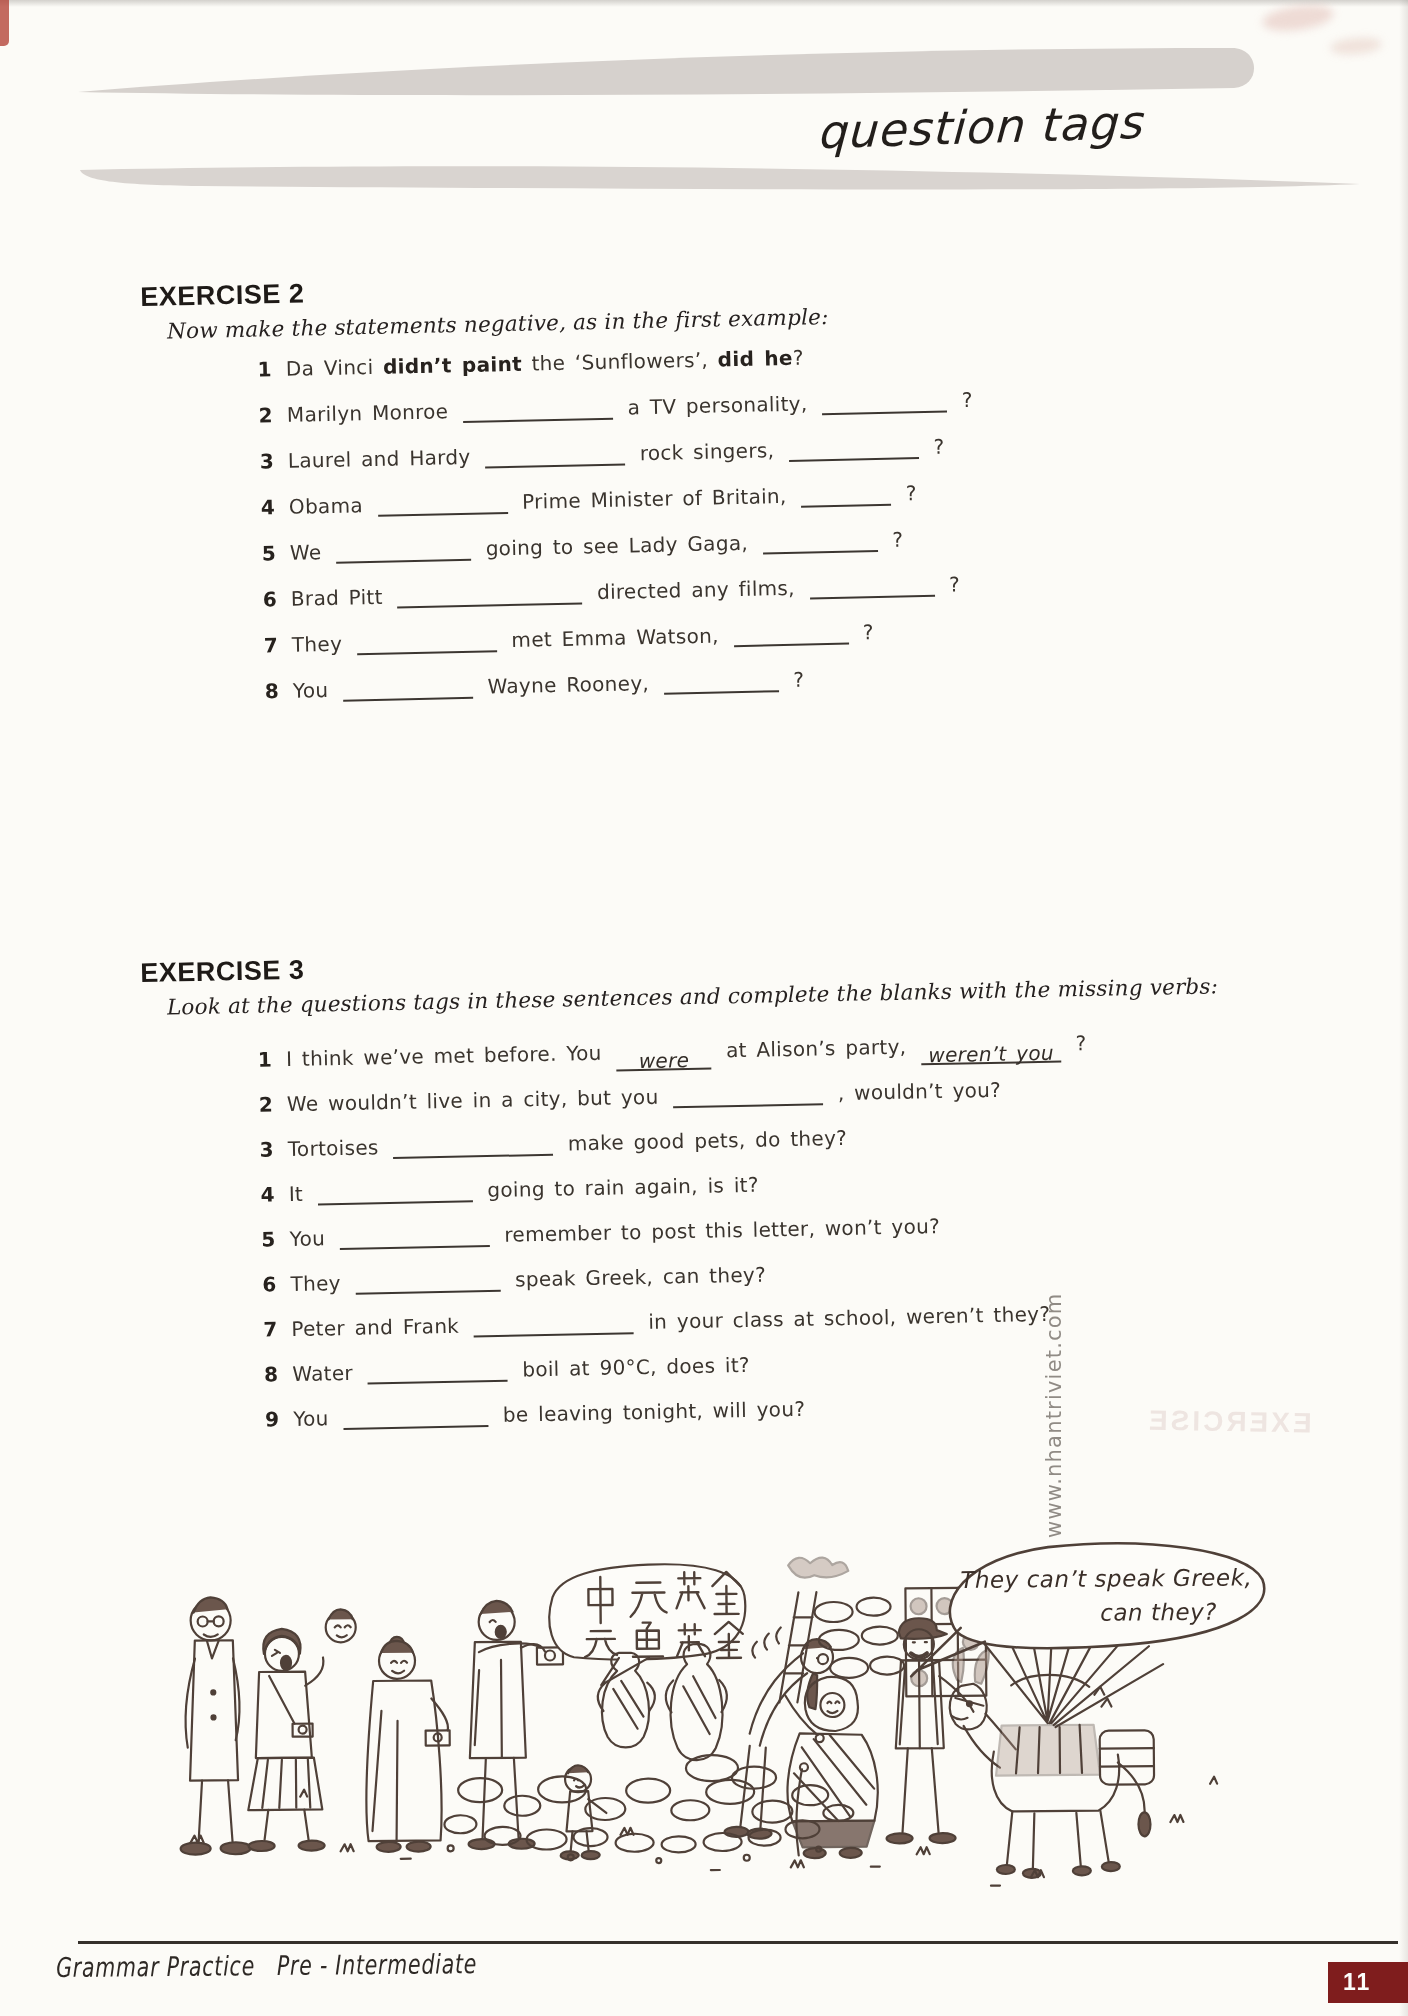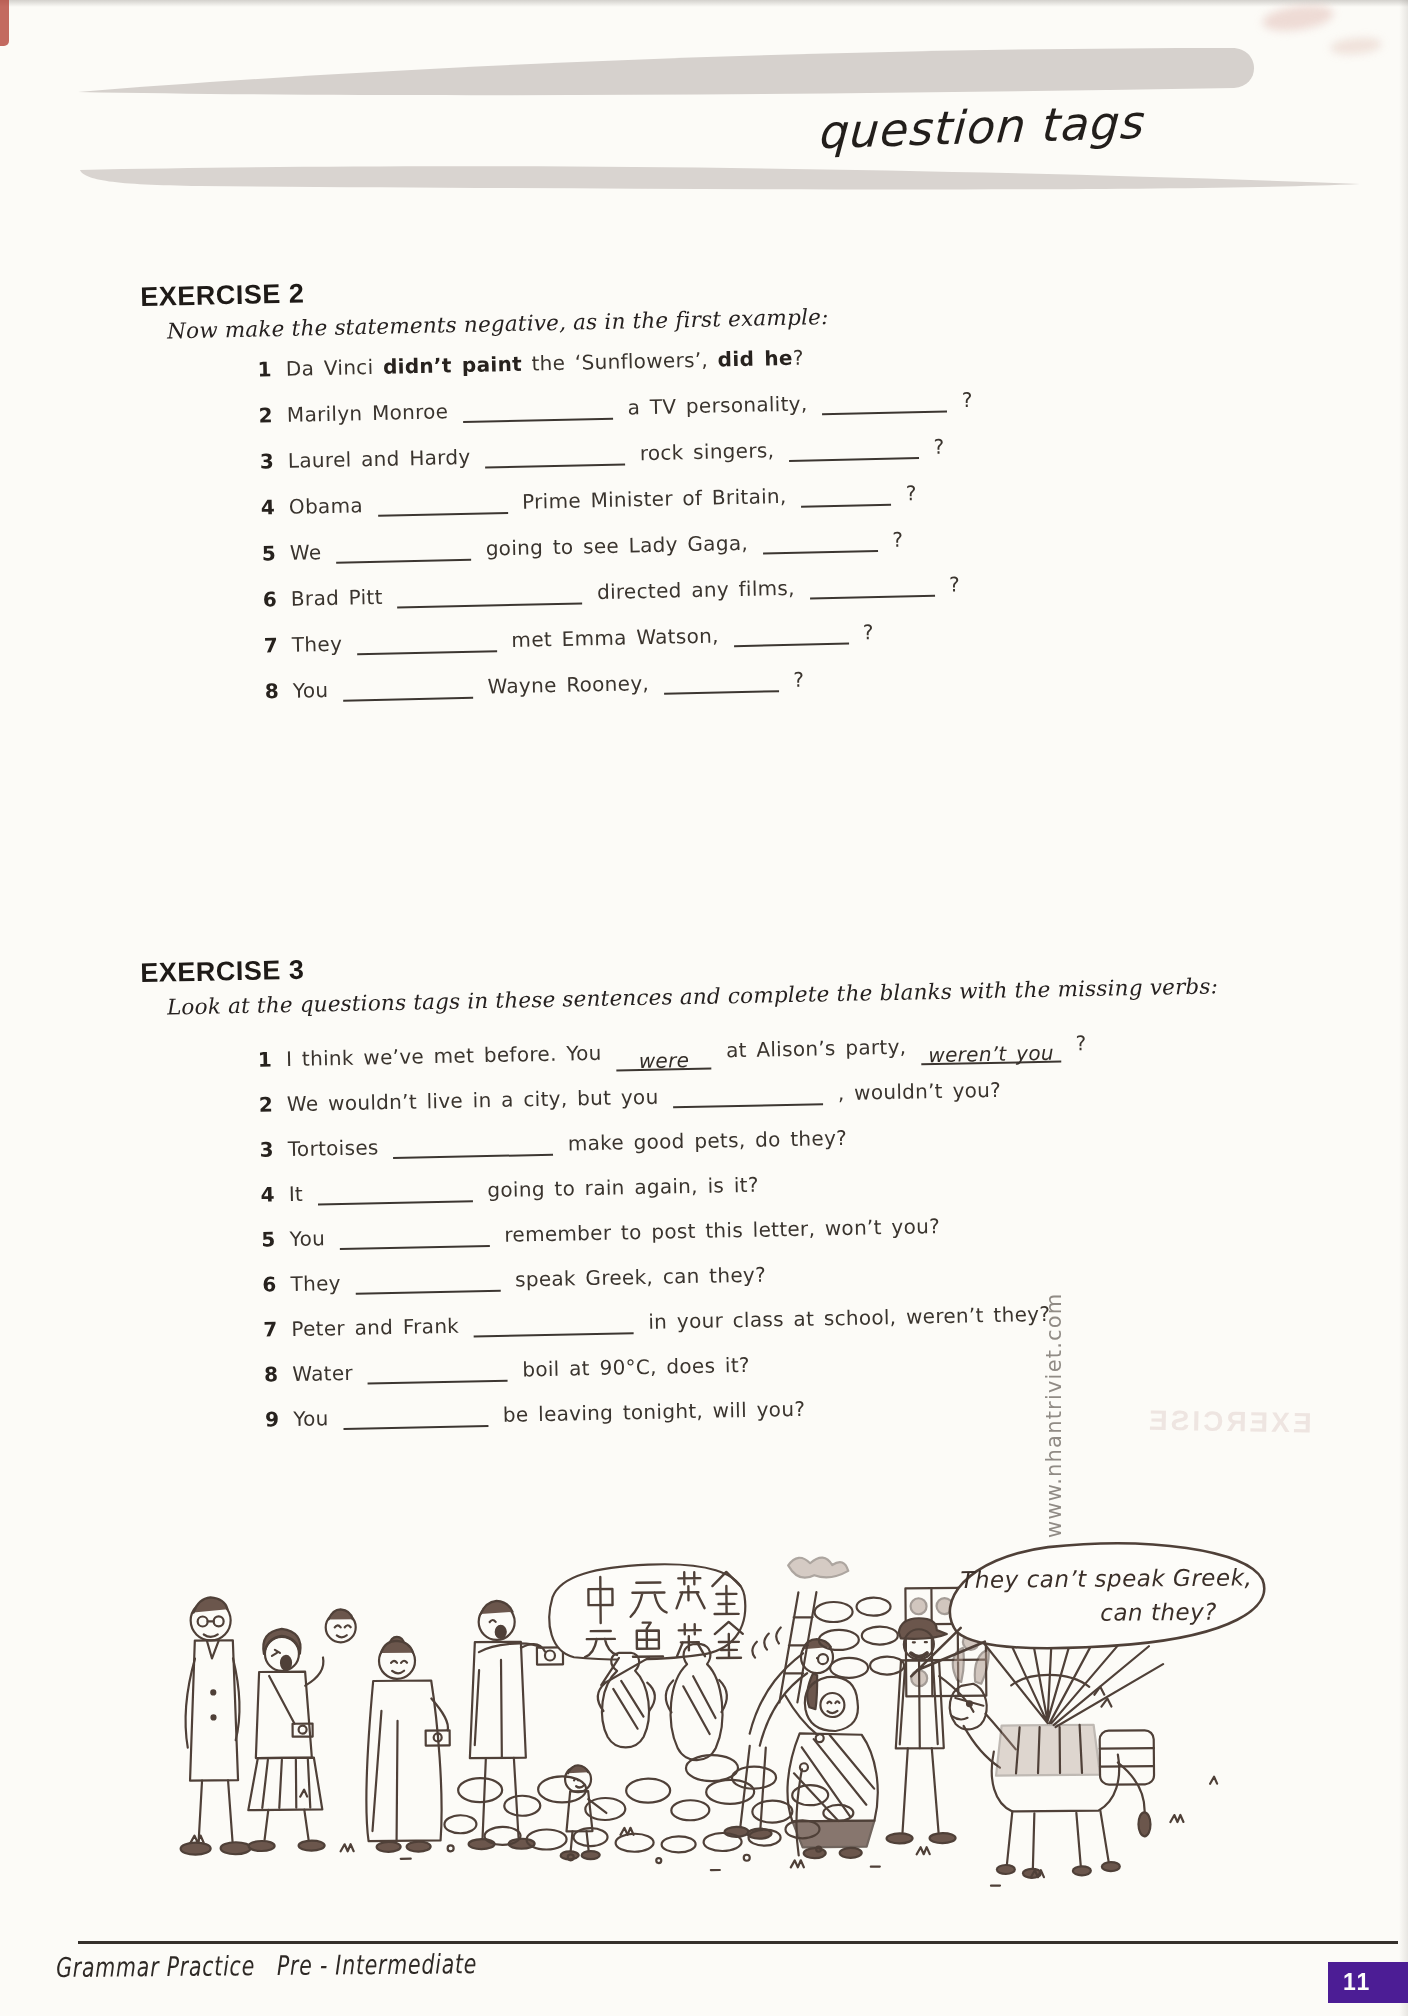--- a/index.html
+++ b/index.html
@@ -45,21 +45,21 @@
   #cartoon{position:absolute;left:150px;top:1538px;transform:rotate(-.5deg);}
   .bubble-text{font-family:"DejaVu Sans",sans-serif;font-style:italic;font-size:23px;
         fill:#3a2e28;letter-spacing:.5px;}
 
   .website{position:absolute;left:1042px;top:1538px;transform:rotate(-90deg);transform-origin:0 0;
         font-size:21px;letter-spacing:1.2px;color:#908b85;white-space:nowrap;}
 
   .footer-rule{position:absolute;left:78px;top:1941px;width:1320px;height:3px;background:#35302b;}
   .footer-title{position:absolute;left:56px;top:1952px;font-size:27px;font-style:italic;
         letter-spacing:1px;color:#2e2925;transform:scaleX(.76) rotate(-.4deg);transform-origin:0 0;white-space:pre;}
-  .page-badge{position:absolute;left:1328px;top:1962px;width:80px;height:41px;background:#4c1d95;
+  .page-badge{position:absolute;left:1328px;top:1962px;width:80px;height:41px;background:#7f1d1d;
         display:flex;align-items:center;padding-left:15px;box-sizing:border-box;}
   .page-badge span{color:#fdfdfb;font-weight:bold;font-size:23px;letter-spacing:2px;
         font-family:"Liberation Sans",sans-serif;}
 </style>
 </head>
 <body>
 
 <div class="page">
 
   <div class="top-edge"></div>

